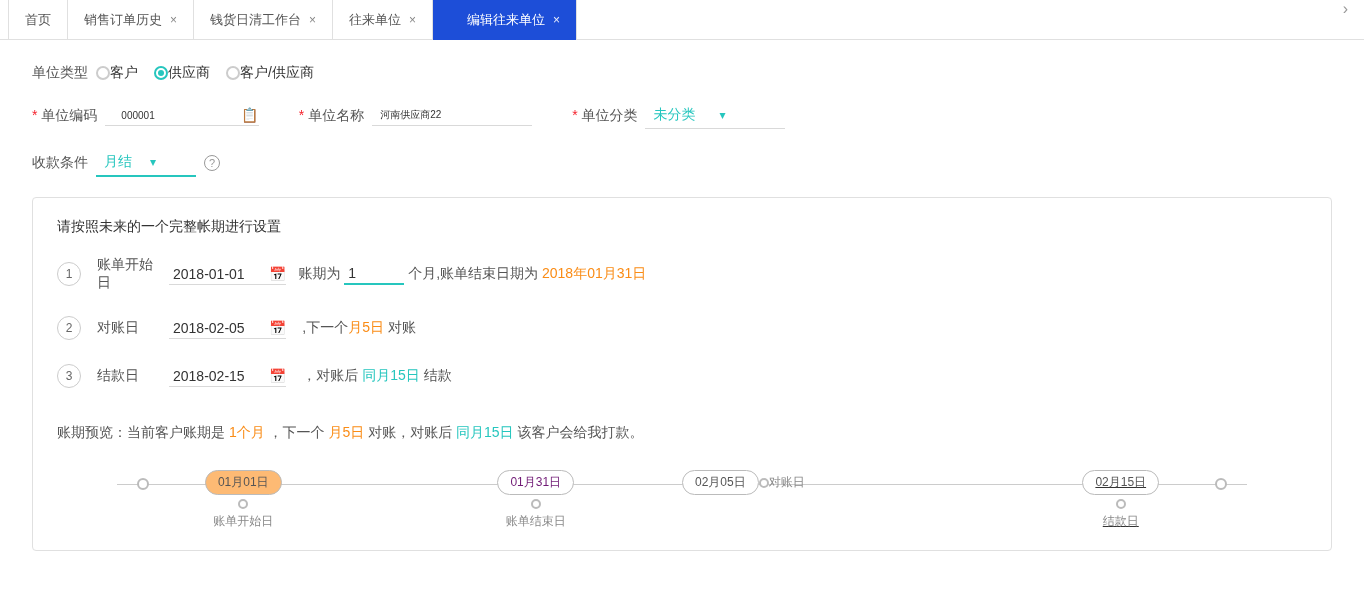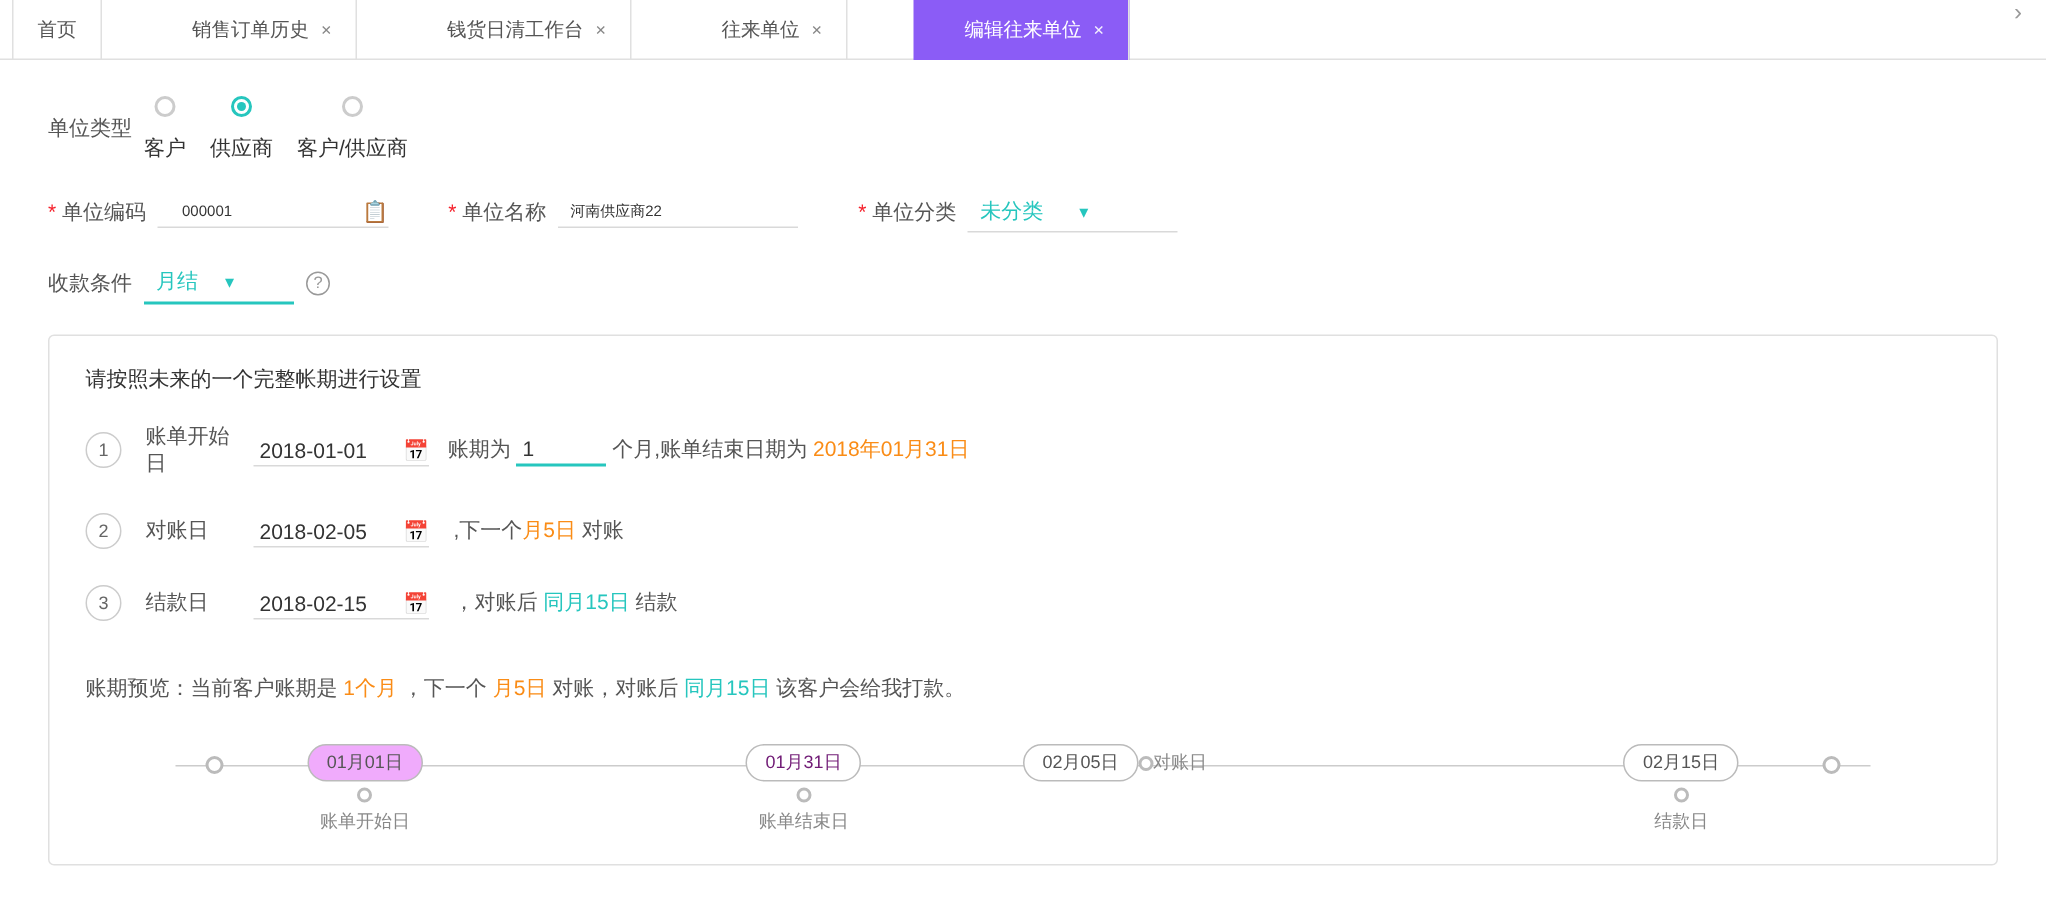--- a/index.html
+++ b/index.html
@@ -5,37 +5,36 @@
     * { box-sizing: border-box; margin: 0; padding: 0; }
     body { font-family: 'Microsoft YaHei', Arial, sans-serif; font-size: 14px; color: #333; background: #f5f5f5; }
 
     
     .tabs-bar {
       display: flex;
       background: #fff;
       border-bottom: 1px solid #e0e0e0;
       height: 40px;
       padding: 0 8px;
-      gap: 44px;
     }
     .tab-item {
       display: flex;
       align-items: center;
       padding: 0 16px;
       height: 40px;
       cursor: pointer;
       font-size: 13px;
       color: #555;
       border-right: 1px solid #e0e0e0;
       position: relative;
       white-space: nowrap;
     }
     .tab-item:first-child { border-left: 1px solid #e0e0e0; }
     .tab-item.active {
-      background: #8b5cf6;
+      background: #1d4ed8;
       color: #fff;
       padding-left: 34px;
     }
     .tab-item .tab-close {
       margin-left: 8px;
       font-size: 12px;
       color: inherit;
       opacity: 0.7;
       cursor: pointer;
     }
@@ -76,23 +75,22 @@
       color: #f5222d;
     }
     .radio-group {
       display: flex;
       align-items: center;
       gap: 16px;
     }
     .radio-item {
       display: flex;
       align-items: center;
-      gap: 12px;
-      cursor: pointer;
-      flex-direction: column;
+      gap: 0;
+      cursor: pointer;
     }
     .radio-circle {
       width: 14px;
       height: 14px;
       border-radius: 50%;
       border: 2px solid #ccc;
       display: flex; align-items: center; justify-content: center;
     }
     .radio-circle.checked {
       border-color: #26c6be;
@@ -374,21 +372,21 @@
 
     <div style="position:relative; margin-top: 16px; padding: 0 40px;">
 
       <div style="position:absolute; top:14px; left:60px; right:60px; height:1px; background:#ccc; z-index:0;"></div>
 
       <div style="display:flex; justify-content:space-between; align-items:flex-start; position:relative; z-index:1;">
 
         <div style="position:absolute; left:40px; top:8px; width:12px; height:12px; border-radius:50%; border:2px solid #bbb; background:#fff;"></div>
 
         <div class="tl-item" style="display:flex; flex-direction:column; align-items:center; flex:1;">
-          <div style="border:1px solid #bbb; border-radius:20px; padding:3px 12px; font-size:12px; color:#555; background:#f0abfc; white-space:nowrap;">
+          <div style="border:1px solid #bbb; border-radius:20px; padding:3px 12px; font-size:12px; color:#555; background:#fdba74; white-space:nowrap;">
             <span>01月01日</span>
           </div>
           <div style="width:10px;height:10px;border-radius:50%;border:2px solid #bbb;background:#fff;margin:4px 0;"></div>
           <div style="font-size:12px;color:#888;">账单开始日</div>
         </div>
 
         <div class="tl-item" style="display:flex; flex-direction:column; align-items:center; flex:1;">
           <div style="border:1px solid #bbb; border-radius:20px; padding:3px 12px; font-size:12px; color:#701a75; background:#fff; white-space:nowrap;">
             <span>01月31日</span>
           </div>
@@ -397,21 +395,21 @@
         </div>
 
         <div class="tl-item" style="display:flex; flex-direction:row; align-items:center; flex:1;">
           <div style="border:1px solid #bbb; border-radius:20px; padding:3px 12px; font-size:12px; color:#555; background:#fff; white-space:nowrap;">
             <span>02月05日</span>
           </div>
           <div style="width:10px;height:10px;border-radius:50%;border:2px solid #bbb;background:#fff;margin:4px 0;"></div>
           <div style="font-size:12px;color:#888;">对账日</div>
         </div>
 
-        <div class="tl-item" style="display:flex; flex-direction:column; align-items:center; flex:1;">
+        <div class="tl-item" style="display:flex; flex-direction:column; align-items:center; flex:1;text-decoration:underline;">
           <div style="border:1px solid #bbb; border-radius:20px; padding:3px 12px; font-size:12px; color:#555; background:#fff; white-space:nowrap;">
             <span>02月15日</span>
           </div>
           <div style="width:10px;height:10px;border-radius:50%;border:2px solid #bbb;background:#fff;margin:4px 0;"></div>
           <div style="font-size:12px;color:#888;">结款日</div>
         </div>
 
         <div style="position:absolute; right:40px; top:8px; width:12px; height:12px; border-radius:50%; border:2px solid #bbb; background:#fff;"></div>
       </div>
     </div>

